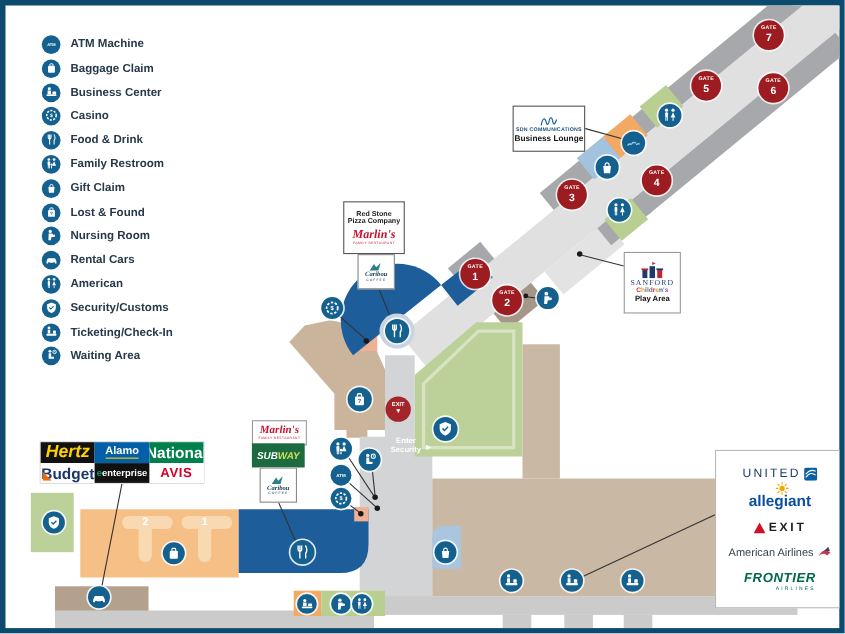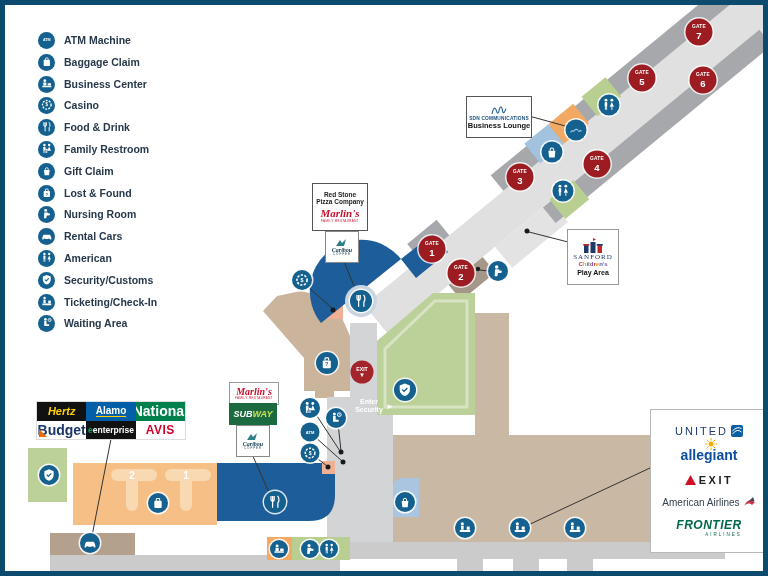--- a/index.html
+++ b/index.html
@@ -548,21 +548,21 @@
 <div class="box" style="left:231px;top:420px;width:32px;height:30px;border-color:#888">
   <svg width="14" height="9" viewBox="0 0 14 9">
         <path d="M1,8 L5,2 L7,5 L11,1 L9,8 Z" fill="#2e7f86"></path>
       </svg>
   <div class="caribou-script">Caribou</div>
   <div class="caribou-sub">COFFEE</div>
 </div>
 
 <div class="rental">
   <div class="rcell" style="background:#111">
-        <span style="color:#ffd100;font-style:italic;font-size:11px">Hertz</span>
+        <span style="color:#ffd100;font-style:italic;font-size:16px">Hertz</span>
       </div>
   <div class="rcell" style="background:#035fa8">
         <span style="color:#fff;font-size:10px;border-bottom:1.5px solid #ffd100">Alamo</span>
       </div>
   <div class="rcell" style="background:#00804c">
         <span style="color:#fff;font-size:14px">National</span>
       </div>
   <div class="rcell" style="background:#fff">
         <svg width="8" height="8" viewBox="0 0 8 8" style="position:absolute;left:2px;bottom:2px">
           <path d="M0,8 L8,8 L0,0 Z" fill="#f06c00"></path>

